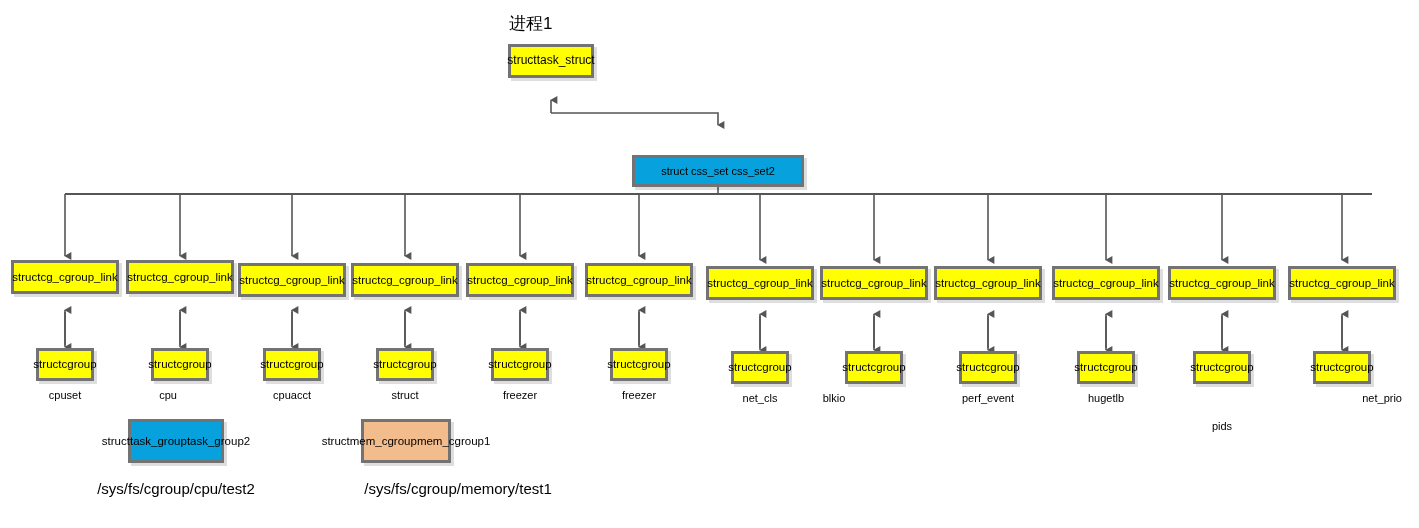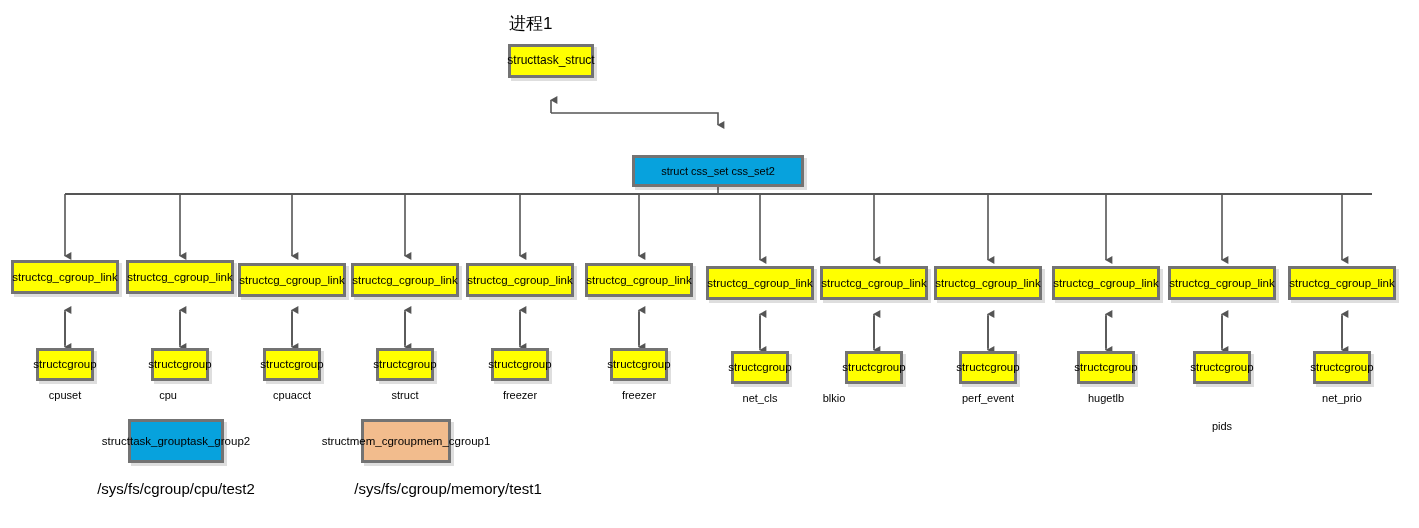--- a/index.html
+++ b/index.html
@@ -246,29 +246,29 @@
   <div class="caption" style="left:108px; top:389px; width:120px;">cpu</div>
   <div class="caption" style="left:232px; top:389px; width:120px;">cpuacct</div>
   <div class="caption" style="left:345px; top:389px; width:120px;">struct</div>
   <div class="caption" style="left:460px; top:389px; width:120px;">freezer</div>
   <div class="caption" style="left:579px; top:389px; width:120px;">freezer</div>
   <div class="caption" style="left:700px; top:392px; width:120px;">net_cls</div>
   <div class="caption" style="left:774px; top:392px; width:120px;">blkio</div>
   <div class="caption" style="left:928px; top:392px; width:120px;">perf_event</div>
   <div class="caption" style="left:1046px; top:392px; width:120px;">hugetlb</div>
   <div class="caption" style="left:1162px; top:392px; width:120px;margin-top:28px;">pids</div>
-  <div class="caption" style="left:1282px; top:392px; width:120px;">net_prio</div>
+  <div class="caption" style="left:1282px; top:392px; width:120px;text-align:right;">net_prio</div>
 
   <div class="node blue n-tg" style="left:128px; top:419px; width:96px; height:44px;">
     <span class="ln">struct</span>
     <span class="ln">task_group</span>
     <span class="ln">task_group2</span>
   </div>
   <div class="node orange n-tg" style="left:361px; top:419px; width:90px; height:44px;">
     <span class="ln">struct</span>
     <span class="ln">mem_cgroup</span>
     <span class="ln">mem_cgroup1</span>
   </div>
 
   <div class="path-label" style="left:66px; top:480px; width:220px;">/sys/fs/cgroup/cpu/test2</div>
-  <div class="path-label" style="left:303px; top:480px; width:290px;">/sys/fs/cgroup/memory/test1</div>
+  <div class="path-label" style="left:313px; top:480px; width:290px;">/sys/fs/cgroup/memory/test1</div>
 
 </div>
 
 </body></html>

